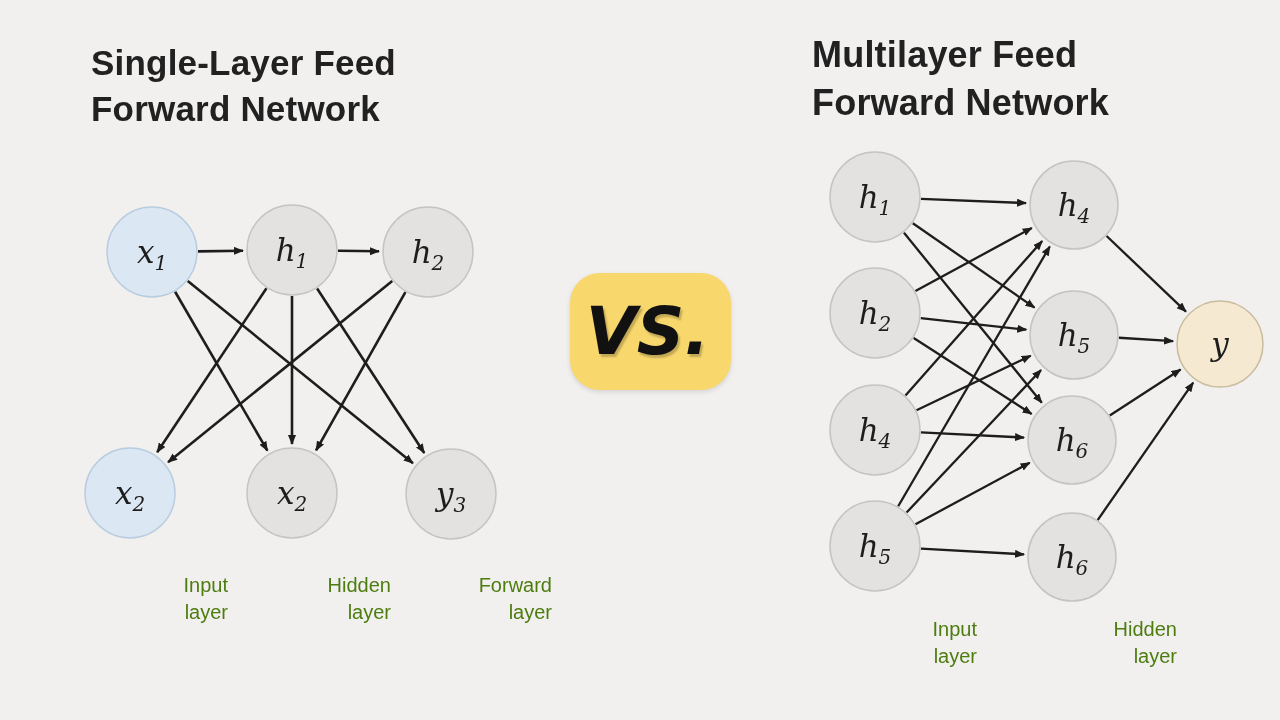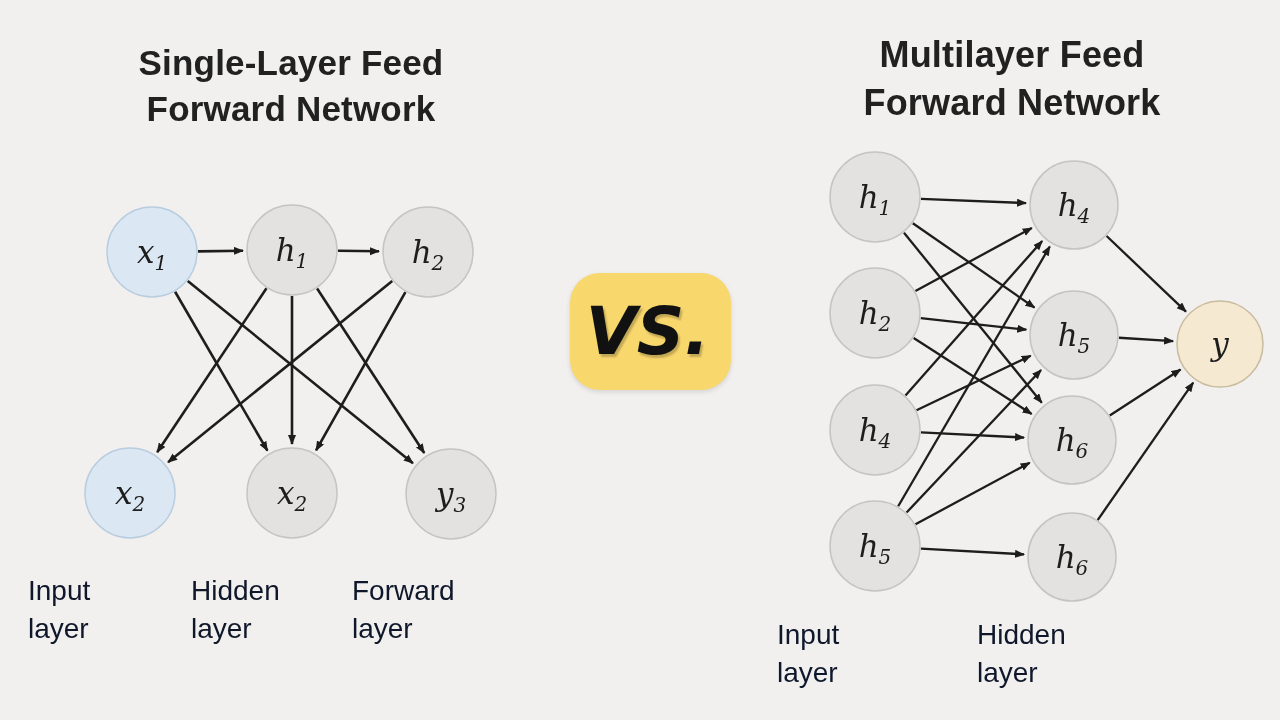--- a/index.html
+++ b/index.html
@@ -11,28 +11,28 @@
   }
   html,body{margin:0;padding:0;}
   body{width:1280px;height:720px;background:#fff;}
   .canvas{
     position:relative;width:1280px;height:720px;overflow:hidden;
     background:var(--page-bg);
     font-family:"Liberation Sans", sans-serif;
   }
   #net-svg{position:absolute;left:0;top:0;}
   .net-title{
-    position:absolute;text-align:center;font-weight:bold;
+    position:absolute;text-align:left;font-weight:bold;
     color:var(--title-color);line-height:1.32;letter-spacing:.2px;
   }
   #left-title{left:91px;top:40px;width:400px;font-size:35px;}
   #right-title{left:812px;top:31px;width:400px;font-size:36px;}
   .layer-label{
-    position:absolute;width:200px;text-align:left;
-    font-size:28px;line-height:1.35;color:#0f172a;
+    position:absolute;width:200px;text-align:right;
+    font-size:20px;line-height:1.35;color:#4d7c0f;
   }
   #vs-badge{
     position:absolute;left:570px;top:273px;width:161px;height:117px;
     background:var(--vs-bg);border-radius:30px;
     display:flex;align-items:center;justify-content:center;
     box-shadow:0 2px 5px rgba(0,0,0,.12);
   }
   #vs-badge span{
     font-family:"DejaVu Sans", sans-serif;
     font-style:italic;font-weight:bold;font-size:66px;color:var(--vs-text);

